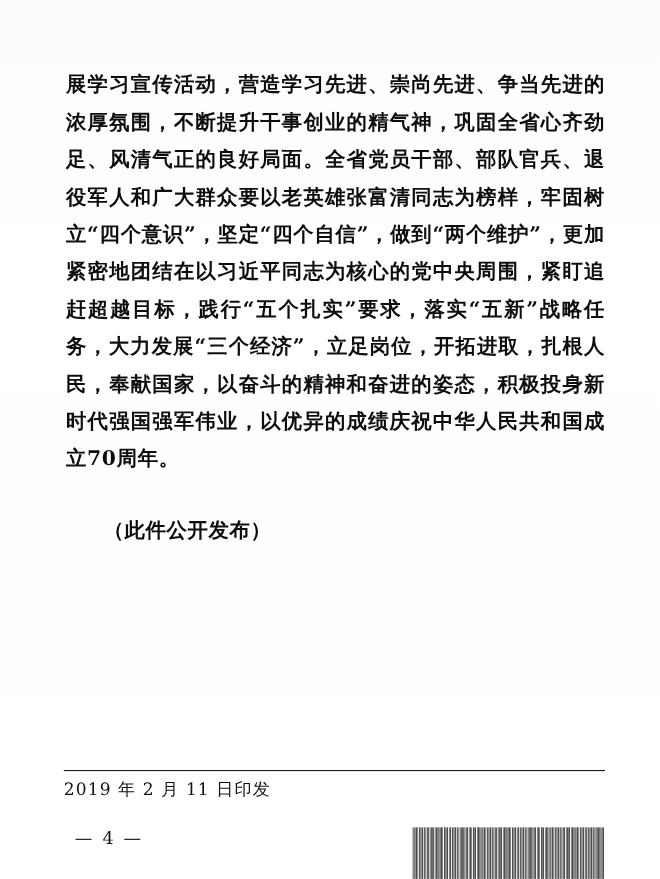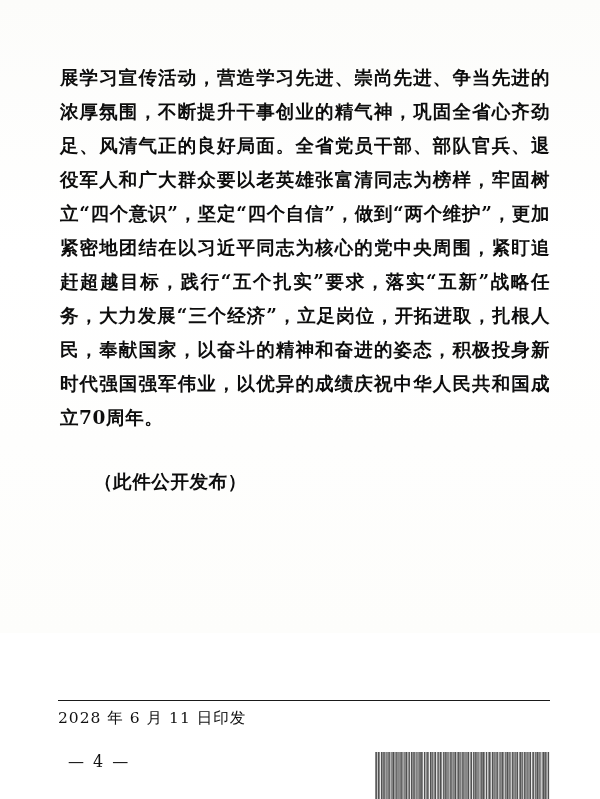--- a/index.html
+++ b/index.html
@@ -124,21 +124,21 @@
 
   <div class="content">
     <p class="body-text">展学习宣传活动，营造学习先进、崇尚先进、争当先进的浓厚氛围，不断提升干事创业的精气神，巩固全省心齐劲足、风清气正的良好局面。全省党员干部、部队官兵、退役军人和广大群众要以老英雄张富清同志为榜样，牢固树立“四个意识”，坚定“四个自信”，做到“两个维护”，更加紧密地团结在以习近平同志为核心的党中央周围，紧盯追赶超越目标，践行“五个扎实”要求，落实“五新”战略任务，大力发展“三个经济”，立足岗位，开拓进取，扎根人民，奉献国家，以奋斗的精神和奋进的姿态，积极投身新时代强国强军伟业，以优异的成绩庆祝中华人民共和国成立70周年。</p>
 
     <p class="note">（此件公开发布）</p>
   </div>
 
   <div class="footer-rule"></div>
 
   <div class="footer-row">
-    <span class="footer-date">2028 年 6 月 11 日印发</span>
+    <span class="footer-date">2019 年 2 月 11 日印发</span>
   </div>
 
   <div class="page-number">— 4 —</div>
 
   <svg class="barcode" viewBox="0 0 175 47" preserveAspectRatio="none" aria-hidden="true">
     <g id="barcode-bars" fill="#111111">
         <rect x="0.000" y="0" width="0.471" height="47" fill="#111111"></rect>
         <rect x="0.923" y="0" width="0.471" height="47" fill="#111111"></rect>
         <rect x="1.385" y="0" width="0.471" height="47" fill="#111111"></rect>
         <rect x="2.770" y="0" width="0.471" height="47" fill="#111111"></rect>

